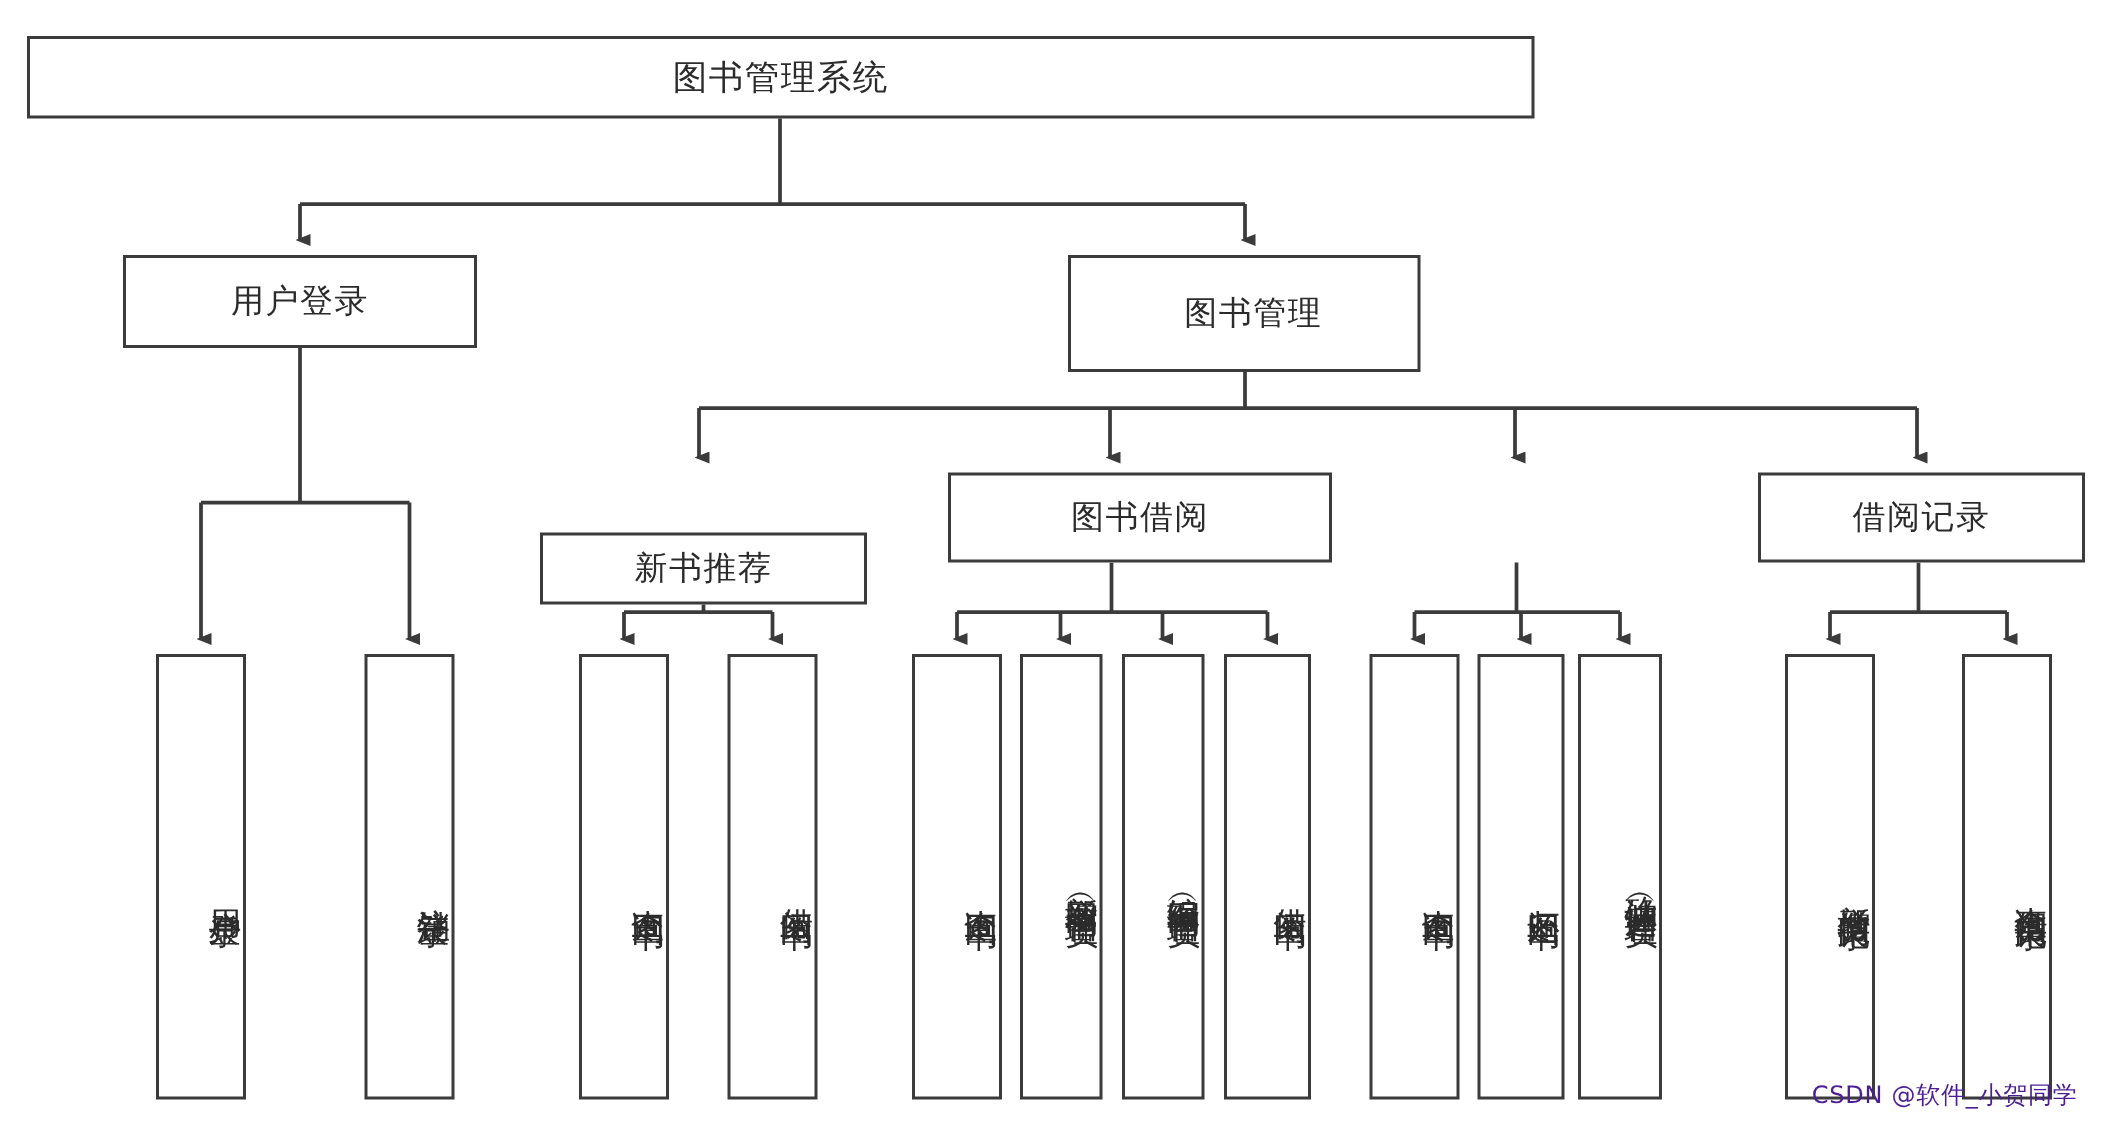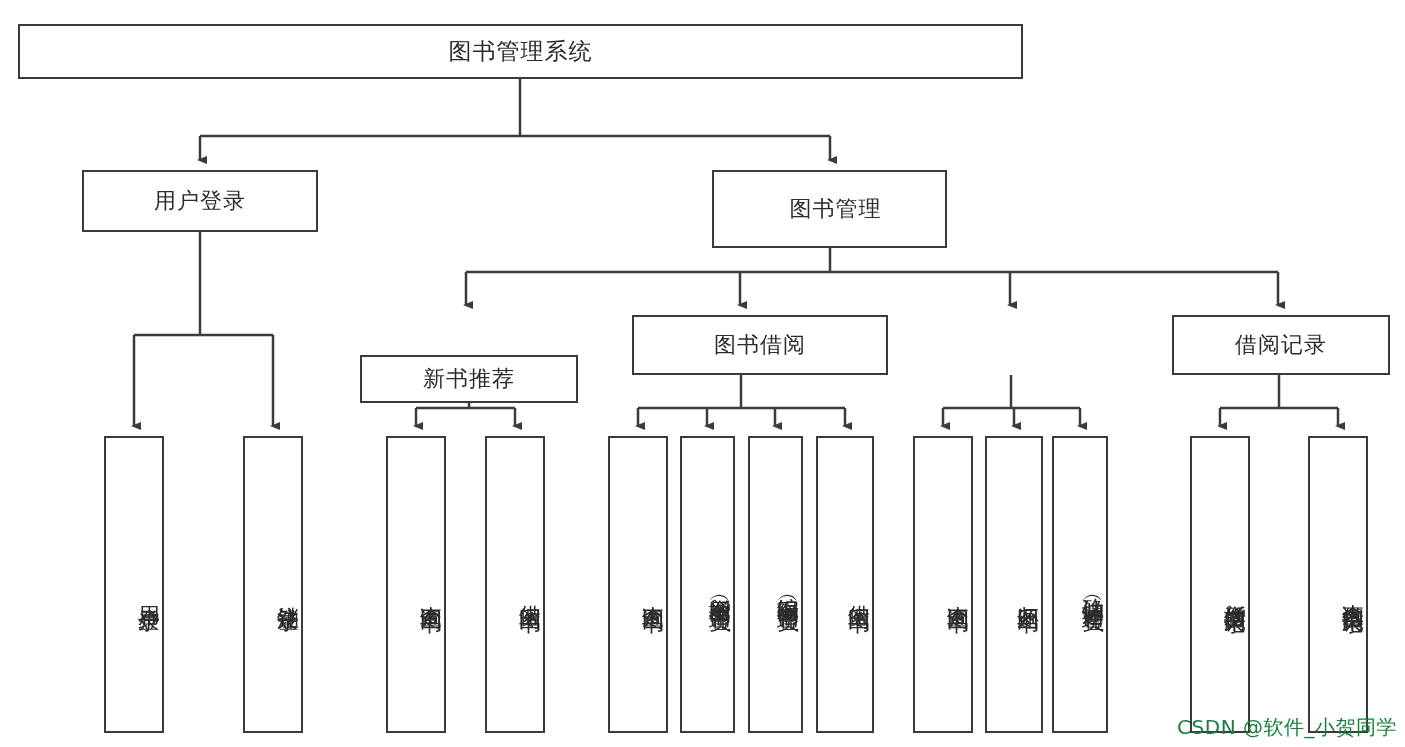--- a/index.html
+++ b/index.html
@@ -58,24 +58,24 @@
   .node.leaf.tall-text {
     padding-top: 8px;
   }
   .node.leaf .leaf-text {
     writing-mode: vertical-rl;
     text-orientation: upright;
     display: block;
   }
   .watermark {
     position: absolute;
-    right: 8px;
+    right: 20px;
     bottom: 6px;
-    font-size: 20px;
-    color: #15803d;
+    font-size: 16px;
+    color: #4c1d95;
     letter-spacing: 0.5px;
     white-space: nowrap;
     font-family: "DejaVu Sans", "Liberation Sans", sans-serif;
   }
 </style>
 </head>
 <body>
 
 <div id="diagram-root">
 

